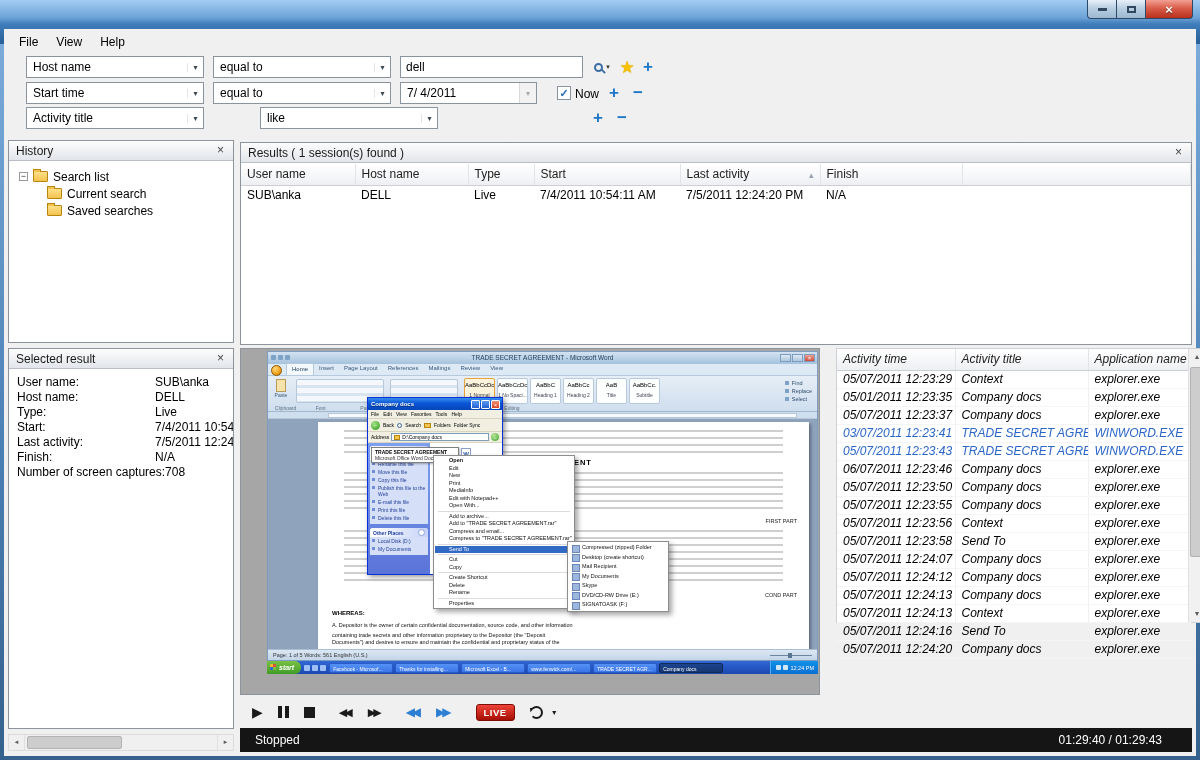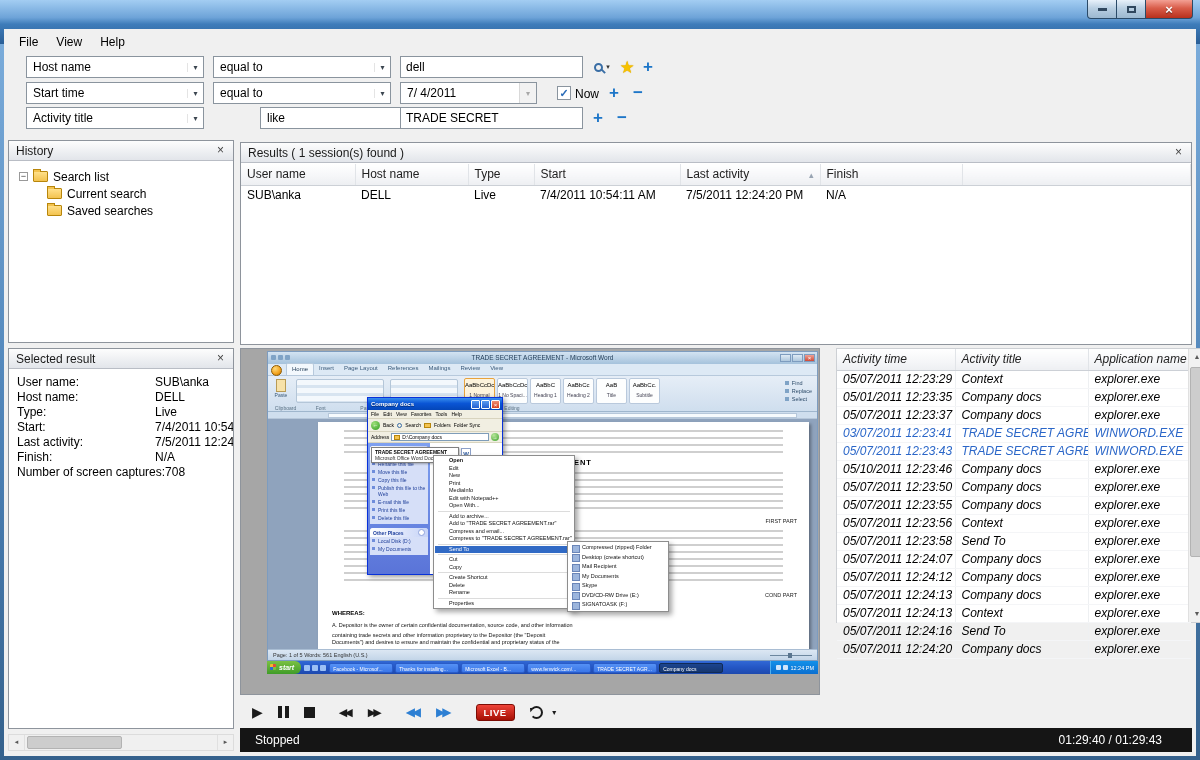--- a/index.html
+++ b/index.html
@@ -286,21 +286,20 @@
   </div>
 
   <div class="fselect" style="left:26px;top:107px;width:178px;">
     <span class="fsel-text">Activity title</span>
     <span class="fsel-arrow">▾</span>
   </div>
   <div class="fselect" style="left:213px;top:107px;width:178px;margin-left:47px;">
     <span class="fsel-text">like</span>
     <span class="fsel-arrow">▾</span>
   </div>
-  <input class="ftext" style="left: 400px; top: 107px; width: 183px;" value="TRADE SECRET">
   <div class="icon-btn" style="left:590px;top:108px;width:16px;height:20px;">
     <span class="pm-glyph">+</span>
   </div>
   <div class="icon-btn" style="left:614px;top:108px;width:16px;height:20px;">
     <span class="pm-glyph">−</span>
   </div>
 
   <div class="panel" id="historyPanel">
     <div class="panel-header">
       <span class="panel-title">History</span>
@@ -664,21 +663,21 @@
             <td>03/07/2011 12:23:41</td>
             <td>TRADE SECRET AGREE...</td>
             <td>WINWORD.EXE</td>
           </tr>
           <tr class="match">
             <td>05/07/2011 12:23:43</td>
             <td>TRADE SECRET AGREE...</td>
             <td>WINWORD.EXE</td>
           </tr>
           <tr>
-            <td>05/10/2011 12:23:46</td>
+            <td>06/07/2011 12:23:46</td>
             <td>Company docs</td>
             <td>explorer.exe</td>
           </tr>
           <tr>
             <td>05/07/2011 12:23:50</td>
             <td>Company docs</td>
             <td>explorer.exe</td>
           </tr>
           <tr>
             <td>05/07/2011 12:23:55</td>

